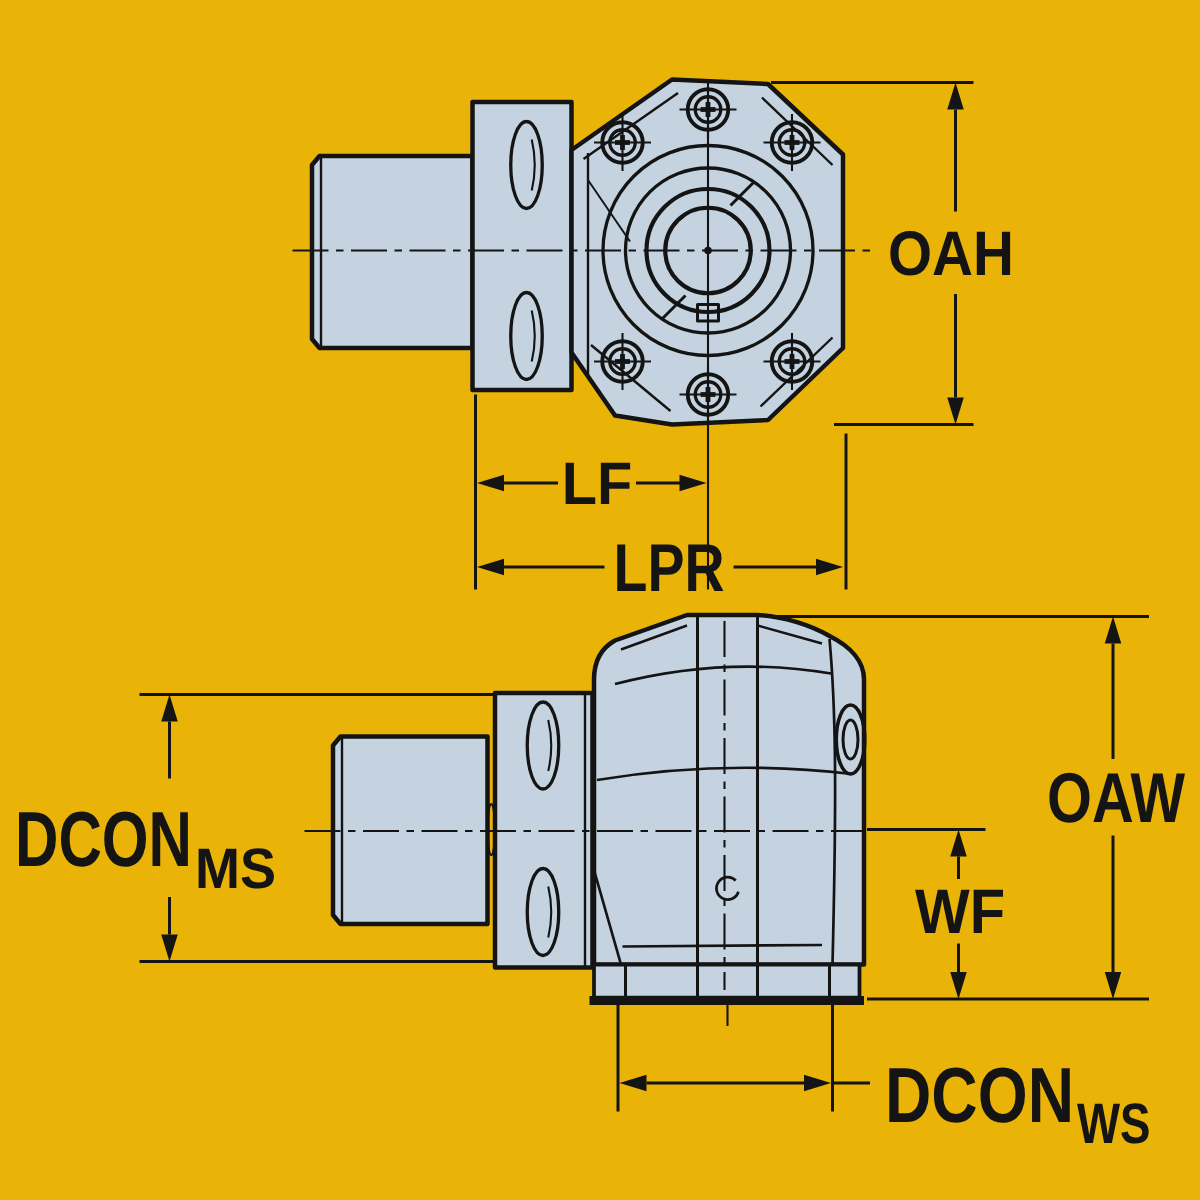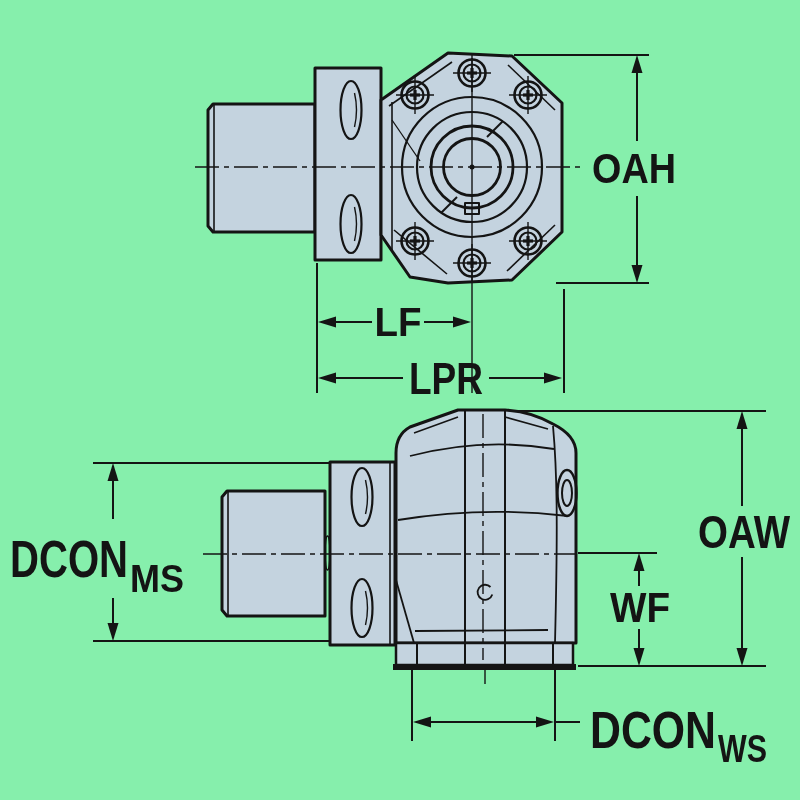--- a/index.html
+++ b/index.html
@@ -1,16 +1,16 @@
 <!DOCTYPE html>
 <html><head>
 <meta charset="utf-8">
 <style>
   html,body{margin:0;padding:0;background:#ffffff;}
-  .stage{width:800px;height:800px;position:relative;background:#86efac;}
+  .stage{width:800px;height:800px;position:relative;background:#eab308;}
   svg{display:block;}
   .ln{fill:none;stroke:#141414;}
   .shape{stroke:#141414;stroke-linejoin:round;}
   .w13{stroke-width:1.3}
   .w14{stroke-width:1.4}
   .w16{stroke-width:1.6}
   .w18{stroke-width:1.8}
   .w2{stroke-width:2}
   .w22{stroke-width:2.2}
   .w24{stroke-width:2.4}

